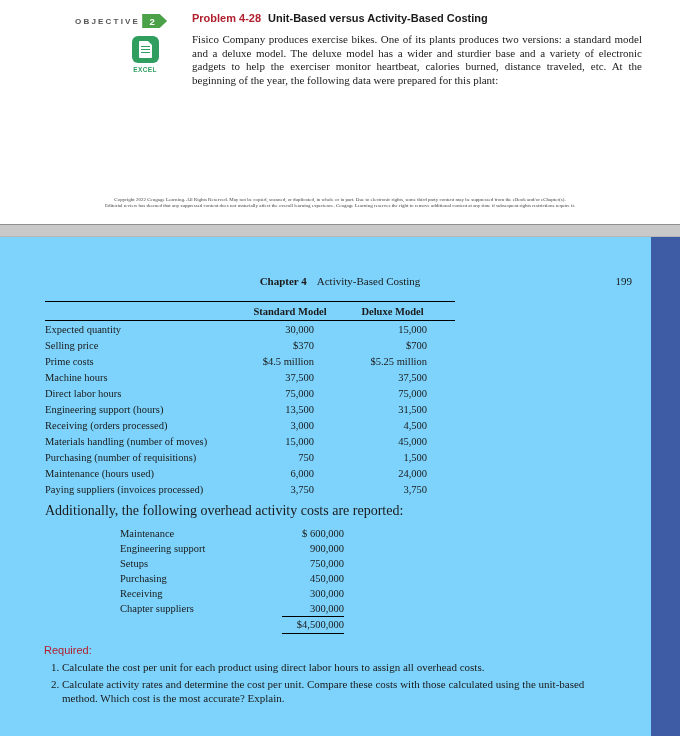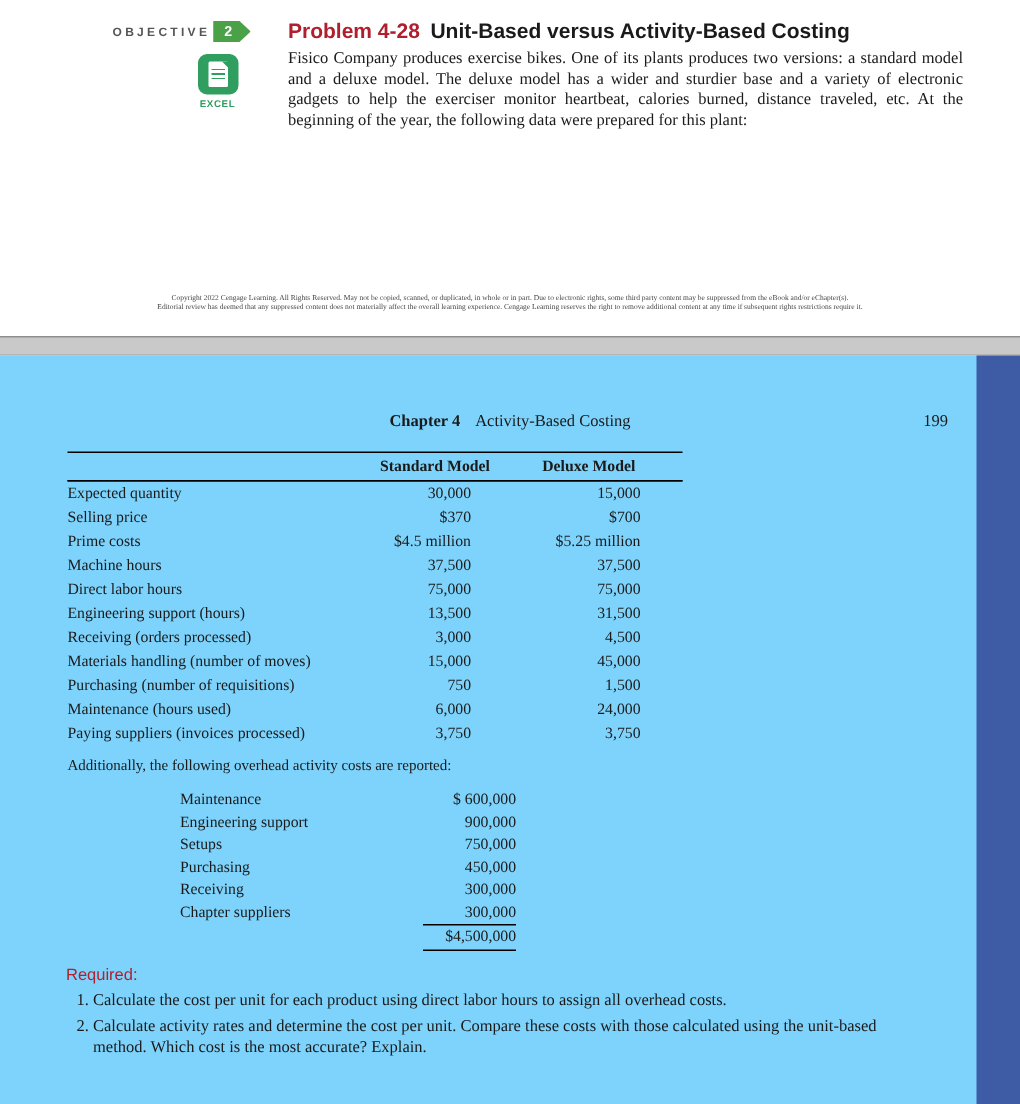--- a/index.html
+++ b/index.html
@@ -16,21 +16,21 @@
   
   .page1{position:relative;height:224px;background:#fff;}
   .objective{position:absolute;left:75px;top:14px;display:flex;align-items:center;gap:2px;}
   .objective-label{font-family:"Liberation Sans", sans-serif;font-weight:bold;
     font-size:8px;letter-spacing:2.2px;color:#555;}
   .objective-badge{width:25px;height:14px;background:var(--badge_green);
     clip-path:polygon(0 0,70% 0,100% 50%,70% 100%,0 100%);
     color:#fff;font-family:"Liberation Sans", sans-serif;font-weight:bold;font-size:9.5px;
     display:flex;align-items:center;justify-content:center;padding-right:5px;}
   .problem-head{position:absolute;left:192px;top:12px;
-    font-family:"Liberation Sans", sans-serif;font-size:14px;font-weight:bold;}
+    font-family:"Liberation Sans", sans-serif;font-size:11px;font-weight:bold;}
   .problem-code{color:var(--accent_red);margin-right:7px;}
   .problem-title{color:#1a1a1a;}
   .excel{position:absolute;left:127px;top:36px;width:36px;text-align:center;}
   .excel-sq{width:27px;height:27px;margin:0 auto;background:var(--excel_green);
     border-radius:6px;position:relative;}
   .excel-doc{position:absolute;left:7px;top:5px;width:13px;height:17px;background:#fff;
     border-radius:1px;}
   .excel-doc:before{content:"";position:absolute;left:2px;top:4px;width:9px;height:9px;
     background:repeating-linear-gradient(#fff 0 1px, var(--excel_green) 1px 2px, #fff 2px 3px);}
   .excel-doc:after{content:"";position:absolute;right:0;top:0;border-style:solid;
@@ -58,21 +58,21 @@
   .data-table col.c-std{width:80px;}
   .data-table col.c-dlx{width:125px;}
   .data-table thead th{border-top:1px solid #000;border-bottom:1px solid #000;
     padding:3px 0 2px;font-weight:bold;text-align:center;line-height:13px;margin-top:17px;}
   .data-table td{padding:1.5px 0;line-height:13px;vertical-align:top;}
   .data-table td.lbl{text-align:left;}
   .data-table td.std{text-align:right;padding-right:16px;}
   .data-table td.dlx{text-align:right;padding-right:28px;}
   .data-table tr.last td{border-bottom:1px solid #000;}
 
-  .additional{margin:7px 0 0 45px;font-size:10px;line-height:14px;}
+  .additional{margin:7px 0 0 45px;font-size:14px;line-height:14px;}
 
   .overhead{margin:8px 0 0 120px;width:224px;font-size:10.5px;}
   .ov-row{display:flex;justify-content:space-between;line-height:15px;}
   .ov-amt{display:inline-block;min-width:62px;text-align:right;}
   .ov-row.last-item .ov-amt{border-bottom:1px solid #000;}
   .ov-row.total .ov-amt{border-bottom:1px solid #000;padding-bottom:1px;}
 
   .required{margin:10px 0 0 44px;font-family:"Liberation Sans", sans-serif;
     font-weight:normal;font-size:11px;color:var(--accent_red);}
   .req-list{margin:4px 0 0 45px;padding-left:17px;width:572px;font-size:11px;line-height:14px;}

